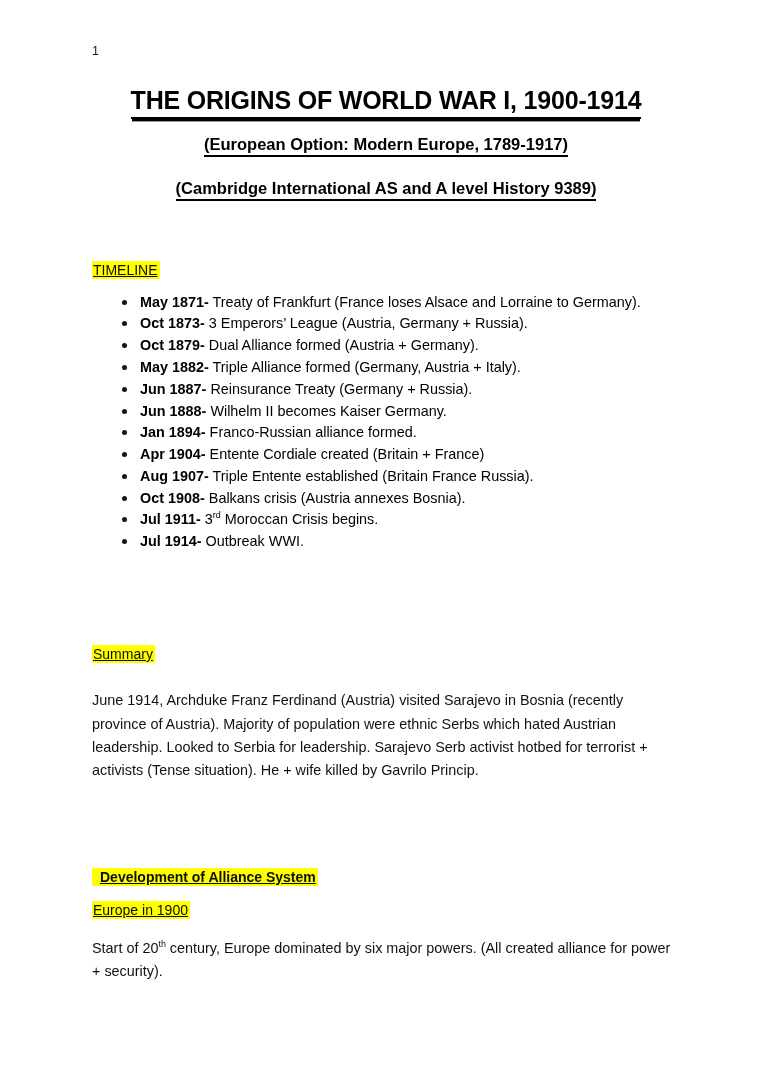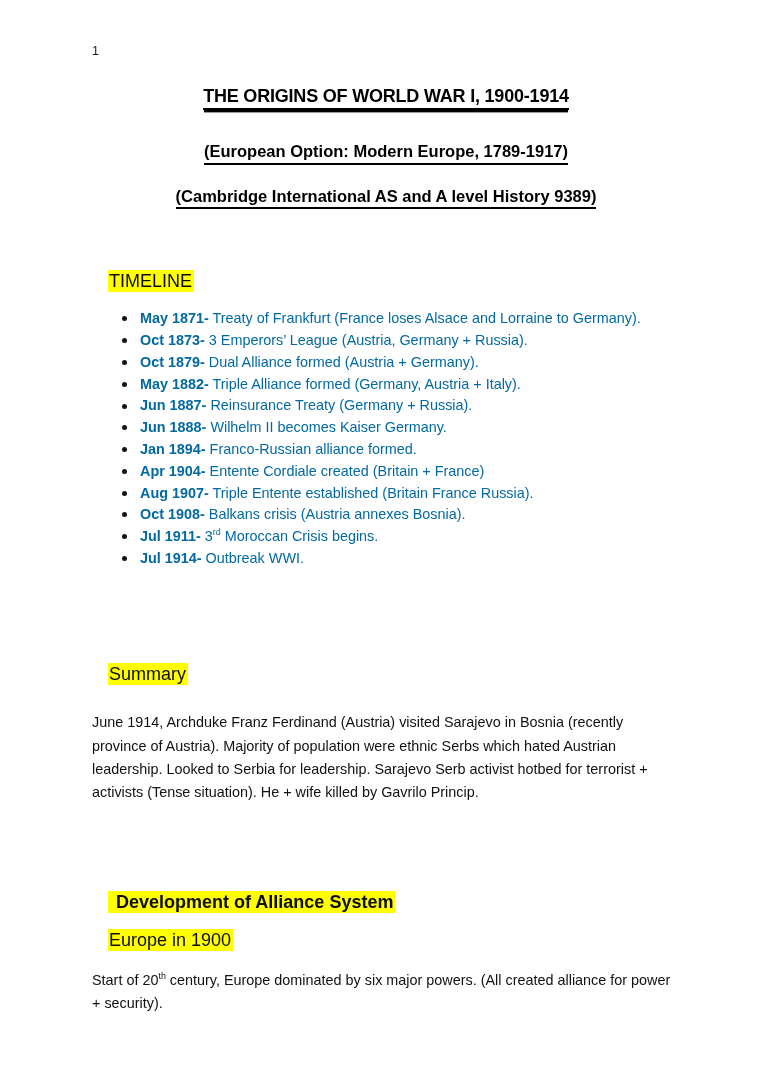--- a/index.html
+++ b/index.html
@@ -33,80 +33,81 @@
   }
   .content {
     position: absolute;
     left: 92px;
     top: 86px;
     width: 588px;
   }
 
   
   .doc-title {
-    font-size: 18px;
+    font-size: 25px;
     font-weight: bold;
     text-align: center;
     letter-spacing: -0.2px;
     line-height: 1.18;
     margin: 0 0 2px 0;
     color: #000000;
   }
   .doc-title .dbl {
     display: inline-block;
     border-bottom: 2.4px solid #000;
     box-shadow: 0 3.4px 0 -1px #000;
     padding-bottom: 1px;
   }
   .doc-subtitle {
     font-size: 16.5px;
     font-weight: bold;
     text-align: center;
     line-height: 1.2;
     color: #000000;
   }
-  .doc-subtitle.one { margin: 32px 0 0 0; text-align: center; }
+  .doc-subtitle.one { margin: 16px 0 0 0; text-align: center; }
   .doc-subtitle.two { margin: 22px 0 1px 0; }
   .doc-subtitle .u {
     display: inline-block;
     border-bottom: 2px solid #000;
     padding-bottom: 0.5px;
   }
 
   
   .hl {
     background: #ffff00;
     box-decoration-break: clone;
     -webkit-box-decoration-break: clone;
     padding: 1px 2px 1px 1px;
   }
   .section-head {
-    font-size: 18px;
+    font-size: 14px;
     line-height: 1.25;
-    margin: 16px;
+    margin: 0;
+    text-decoration: underline;
   }
   .section-head.bold .hl { font-weight: bold; padding-left: 8px; }
 
   #timeline-heading { margin-top: 61px; }
   #summary-heading { margin-top: 93px; }
   #alliance-heading { margin-top: 86px; }
   #europe-heading { margin-top: 16px; }
 
   
   .bullets {
     list-style: none;
     margin: 12px 0 0 0;
     padding: 0;
   }
   .bullets li {
     position: relative;
     padding-left: 48px;
     font-size: 14.4px;
     line-height: 1.512;
-    color: #0369a1;
+    color: #000000;
   }
   .bullets li .dot {
     position: absolute;
     left: 30px;
     top: 0.56em;
     width: 5px;
     height: 5px;
     border-radius: 50%;
     background: #141414;
   }

